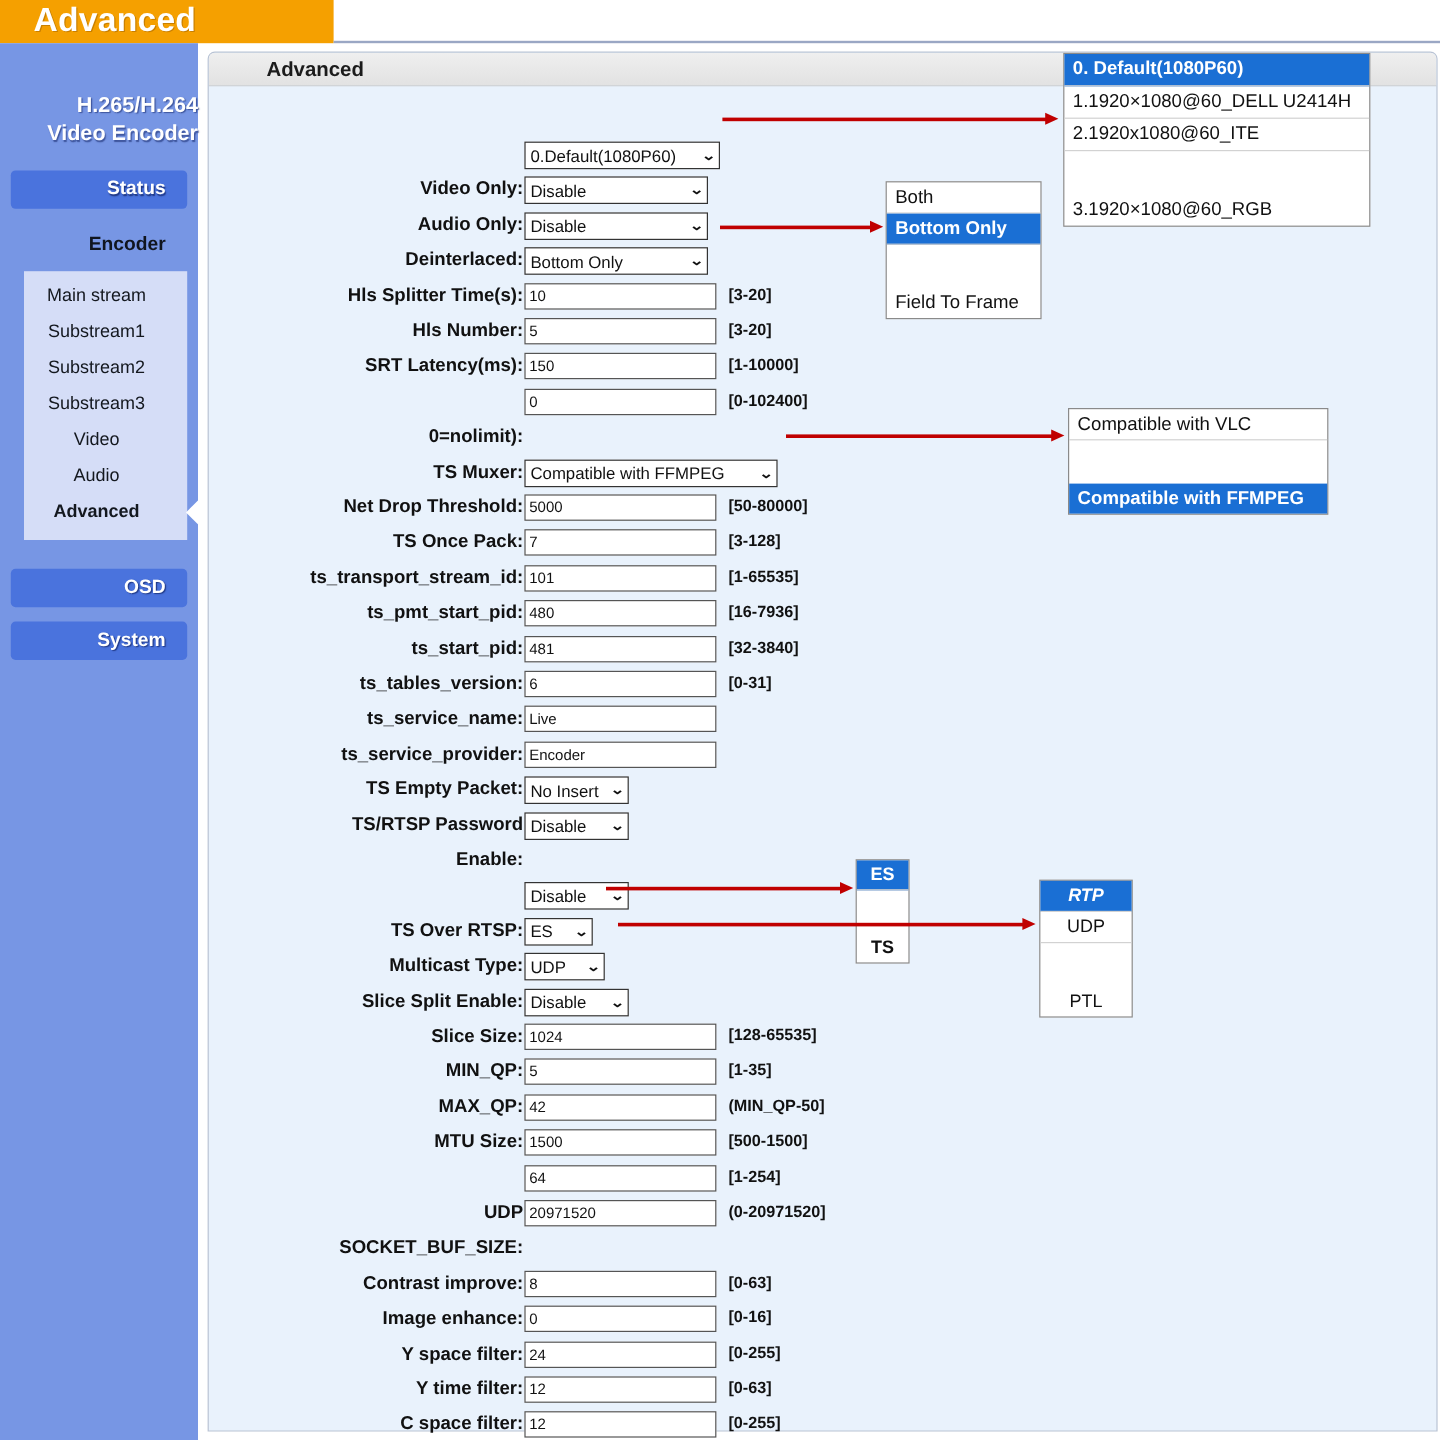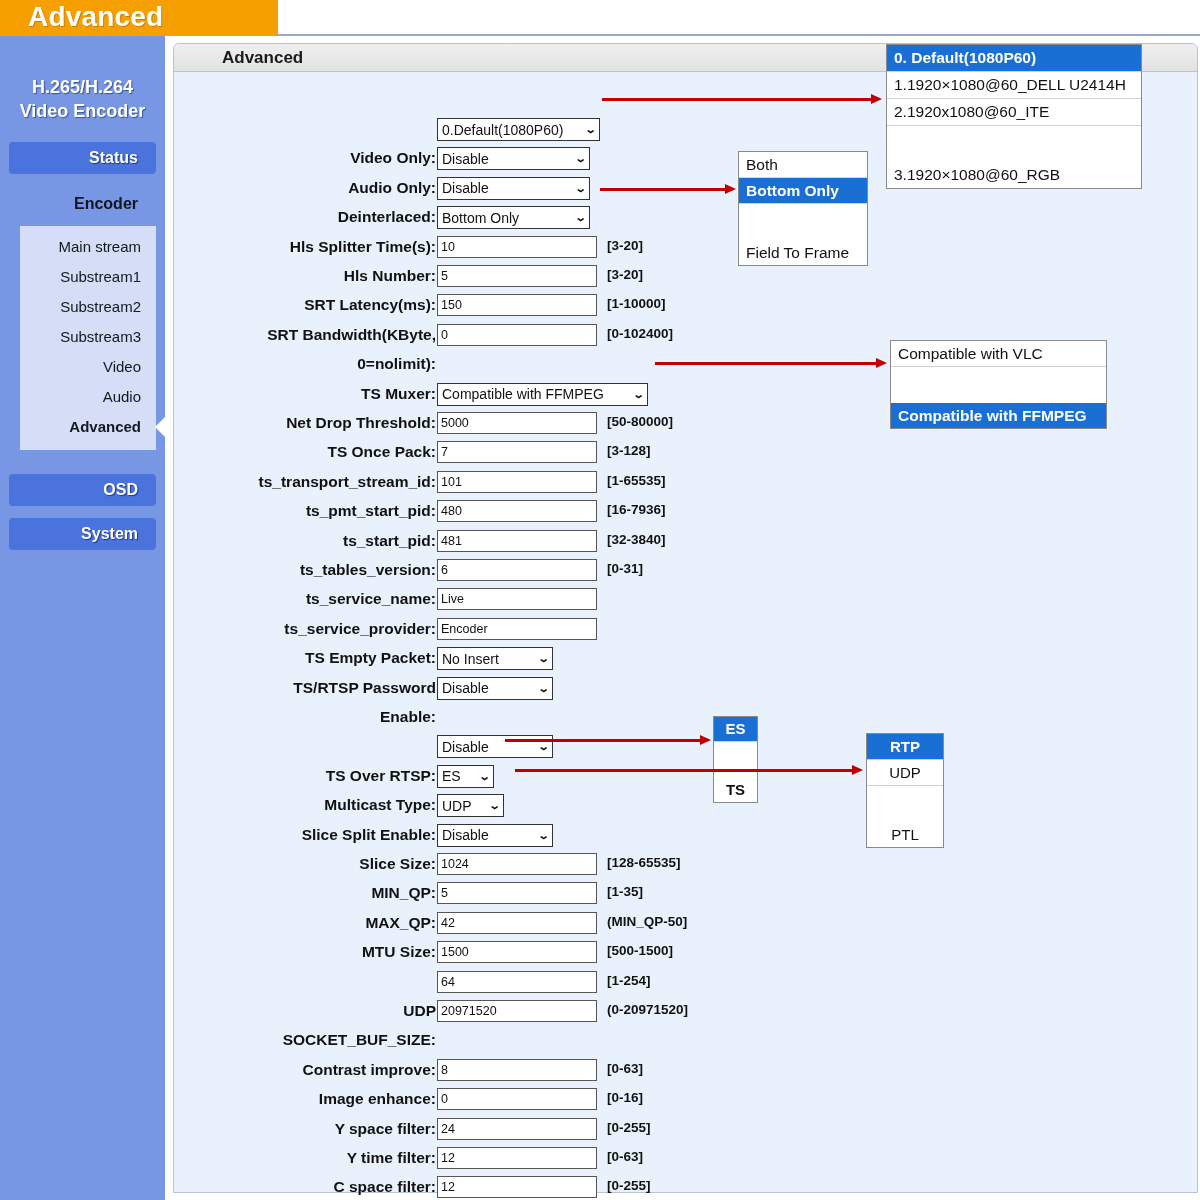--- a/index.html
+++ b/index.html
@@ -31,21 +31,21 @@
     position:absolute; left:278px; top:34px; width:922px; height:2px;
     background:#9aa7c4;
   }
 
   
   #sidebar {
     position:absolute; left:0; top:36px; width:165px; height:1164px;
     background:#7796e4;
   }
   .brand {
-    margin-top:39px; text-align:center;
+    margin-top:39px; text-align:right;
     font-size:18px; font-weight:bold; color:#ffffff; line-height:1.35;
     text-shadow:1px 1px 1px rgba(40,60,130,.75);
   }
   .navbtn {
     position:relative;
     margin:0 9px 0 9px;
     height:32px; line-height:32px;
     text-align:right; padding-right:18px;
     font-size:16px; font-weight:bold; color:#ffffff;
     background:#4a73dd;
@@ -56,21 +56,21 @@
     background:transparent; color:#10151f;
     font-weight:bold; text-shadow:none;
   }
   .submenu {
     margin:6px 9px 0 20px;
     background:#d5ddf7;
     padding:6px 0 8px 0;
   }
   .subitem {
     height:30px; line-height:30px;
-    text-align:right; padding-right:15px;
+    text-align:center; padding-right:15px;
     font-size:15px; color:#14181f;
     position:relative;
   }
   .subitem.active { font-weight:bold; }
   .notch {
     position:absolute; right:-10px; top:4px;
     width:0; height:0;
     border-top:11px solid transparent;
     border-bottom:11px solid transparent;
     border-right:11px solid #ffffff;
@@ -123,21 +123,21 @@
     padding:0 4px; position:relative; display:flex; align-items:center;
   }
   .sel .v { flex:1; white-space:nowrap; }
   .sel .car {
     margin-left:6px; font-size:11px; color:#111; font-weight:bold;
     transform:scaleX(1.35);
   }
   .w-edid { width:163px; }
   .w-med  { width:153px; }
   .w-mux  { width:211px; }
-  .w-sm   { width:116px;align-items:center; }
+  .w-sm   { width:87px;align-items:center; }
   .w-xs   { width:57px; }
   .w-xs2  { width:67px; }
 
   .rng {
     position:absolute; left:433px; top:2px;
     font-size:13.5px; font-weight:bold; color:#111; white-space:nowrap;
   }
 
   
   .arrow { position:absolute; height:10px; }
@@ -267,21 +267,20 @@
         <div class="rng">[3-20]</div>
       </div>
       <div class="row" style="top: 222.4px;">
         <div class="lbl">SRT Latency(ms):</div>
         <div class="ctrl">
           <input class="txt" type="text" value="150" style="">
         </div>
         <div class="rng">[1-10000]</div>
       </div>
       <div class="row" style="top: 251.8px;">
-        <div class="lbl">SRT Bandwidth(KByte,</div>
         <div class="ctrl">
           <input class="txt" type="text" value="0" style="">
         </div>
         <div class="rng">[0-102400]</div>
       </div>
       <div class="row" style="top: 281.2px;">
         <div class="lbl">0=nolimit):</div>
       </div>
       <div class="row" style="top: 310.6px;">
         <div class="lbl">TS Muxer:</div>
@@ -498,21 +497,21 @@
     </div>
     <div class="popup" style="left: 890px; top: 340px; width: 217px; font-size: 15.5px;">
       <div class="opt" style="line-height: 21px;">Compatible with VLC</div>
       <div class="opt sel-opt" style="line-height: 21px;">Compatible with FFMPEG</div>
     </div>
     <div class="popup center bold" style="left: 713px; top: 716px; width: 45px; font-size: 15px;">
       <div class="opt sel-opt" style="line-height: 20px;">ES</div>
       <div class="opt" style="line-height: 20px;">TS</div>
     </div>
     <div class="popup center" style="left: 866px; top: 733px; width: 78px; font-size: 15px;">
-      <div class="opt sel-opt" style="line-height: 21px;">RTP</div>
+      <div class="opt sel-opt" style="line-height: 21px; font-style: italic;">RTP</div>
       <div class="opt" style="line-height: 21px;">UDP</div>
       <div class="opt" style="line-height: 21px;">PTL</div>
     </div>
     <div class="arrow" style="left: 602px; top: 94px; width: 280px;">
       <div class="shaft" style="width: 270px;"></div>
       <div class="head" style="left: 269px;"></div>
     </div>
     <div class="arrow" style="left: 600px; top: 184px; width: 136px;">
       <div class="shaft" style="width: 126px;"></div>
       <div class="head" style="left: 125px;"></div>

